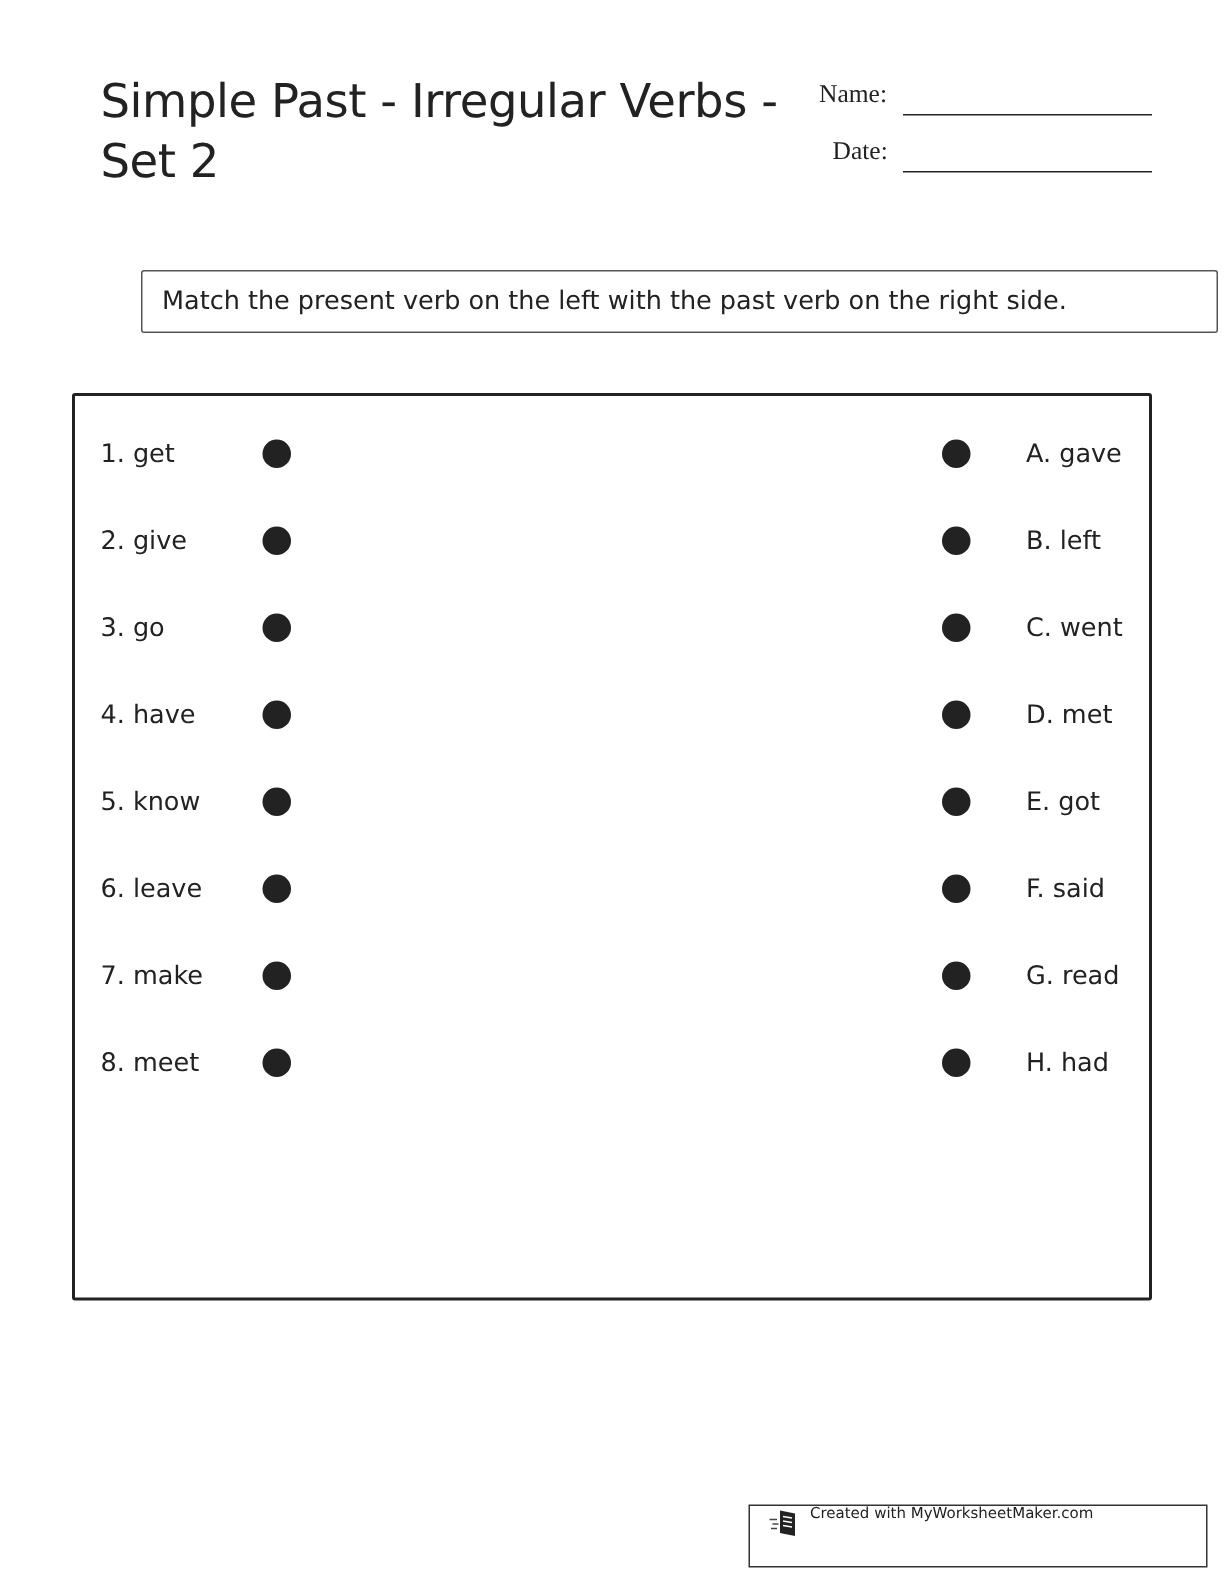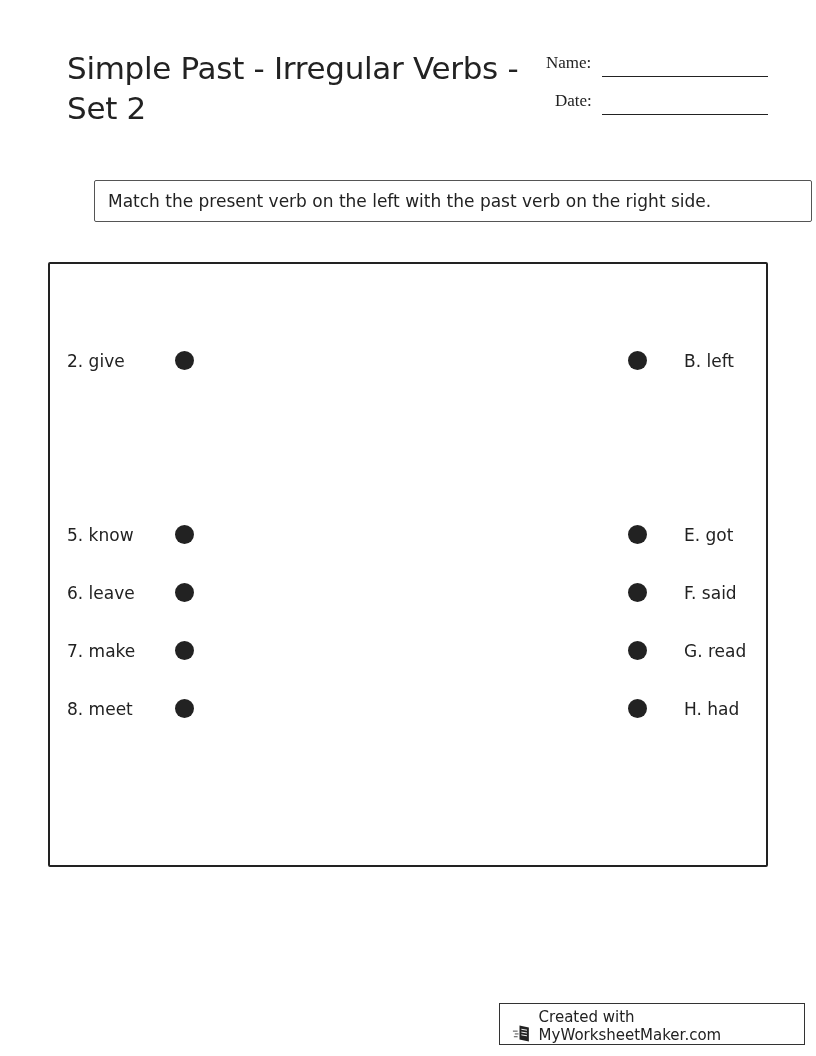--- a/index.html
+++ b/index.html
@@ -14,21 +14,21 @@
     .meta-row.name .meta-line { left: 56px; top: 24px; }
     .meta-row.date .meta-line { left: 47px; top: 24px; }
     .instructions { position: absolute; left: 48px; top: 180px; width: 718px; height: 42px; box-sizing: border-box; border: 1px solid #555; border-radius: 2px; padding: 0 13px; font-size: 17px; line-height: 40px; color: #222; margin-left: 46px; }
     .match-box { position: absolute; left: 48px; top: 262px; width: 720px; height: 605px; box-sizing: border-box; border: 2px solid #222; border-radius: 2px; }
     .row { position: absolute; left: 0; width: 100%; height: 24px; }
     .left-label { position: absolute; left: 17px; top: 0; font-size: 17px; line-height: 24px; color: #222; }
     .dot { position: absolute; width: 19px; height: 19px; border-radius: 50%; background: #222; top: 2px; }
     .dot.left { left: 125px; }
     .dot.right { left: 578px; }
     .right-label { position: absolute; left: 634px; top: 0; font-size: 17px; line-height: 24px; color: #222; }
-    .footer { position: absolute; left: 499px; top: 1003px; width: 306px; height: 42px; box-sizing: border-box; border: 1px solid #333; display: flex; align-items: flex-end; padding-left: 12px; font-size: 15px; color: #222; }
+    .footer { position: absolute; left: 499px; top: 1003px; width: 306px; height: 42px; box-sizing: border-box; border: 1px solid #333; display: flex; align-items: flex-start; padding-left: 12px; font-size: 10px; color: #222; }
     .footer-icon { width: 22px; height: 22px; margin-right: 6px; }
   </style>
 </head>
 <body>
 
 <div class="title">Simple Past - Irregular Verbs - Set 2</div>
 
 <div class="meta">
   <div class="meta-row name">
     <span class="meta-label">Name:</span>
@@ -36,25 +36,43 @@
   </div>
   <div class="meta-row date">
     <span class="meta-label">Date:</span>
     <span class="meta-line"></span>
   </div>
 </div>
 
 <div class="instructions">Match the present verb on the left with the past verb on the right side.</div>
 
 <div class="match-box">
+  <div class="row" style="top:27px">
+    <span class="left-label">1. get</span>
+    <span class="dot left"></span>
+    <span class="dot right"></span>
+    <span class="right-label">A. gave</span>
+  </div>
   <div class="row" style="top:85px">
     <span class="left-label">2. give</span>
     <span class="dot left"></span>
     <span class="dot right"></span>
     <span class="right-label">B. left</span>
+  </div>
+  <div class="row" style="top:143px">
+    <span class="left-label">3. go</span>
+    <span class="dot left"></span>
+    <span class="dot right"></span>
+    <span class="right-label">C. went</span>
+  </div>
+  <div class="row" style="top:201px">
+    <span class="left-label">4. have</span>
+    <span class="dot left"></span>
+    <span class="dot right"></span>
+    <span class="right-label">D. met</span>
   </div>
   <div class="row" style="top:259px">
     <span class="left-label">5. know</span>
     <span class="dot left"></span>
     <span class="dot right"></span>
     <span class="right-label">E. got</span>
   </div>
   <div class="row" style="top:317px">
     <span class="left-label">6. leave</span>
     <span class="dot left"></span>

